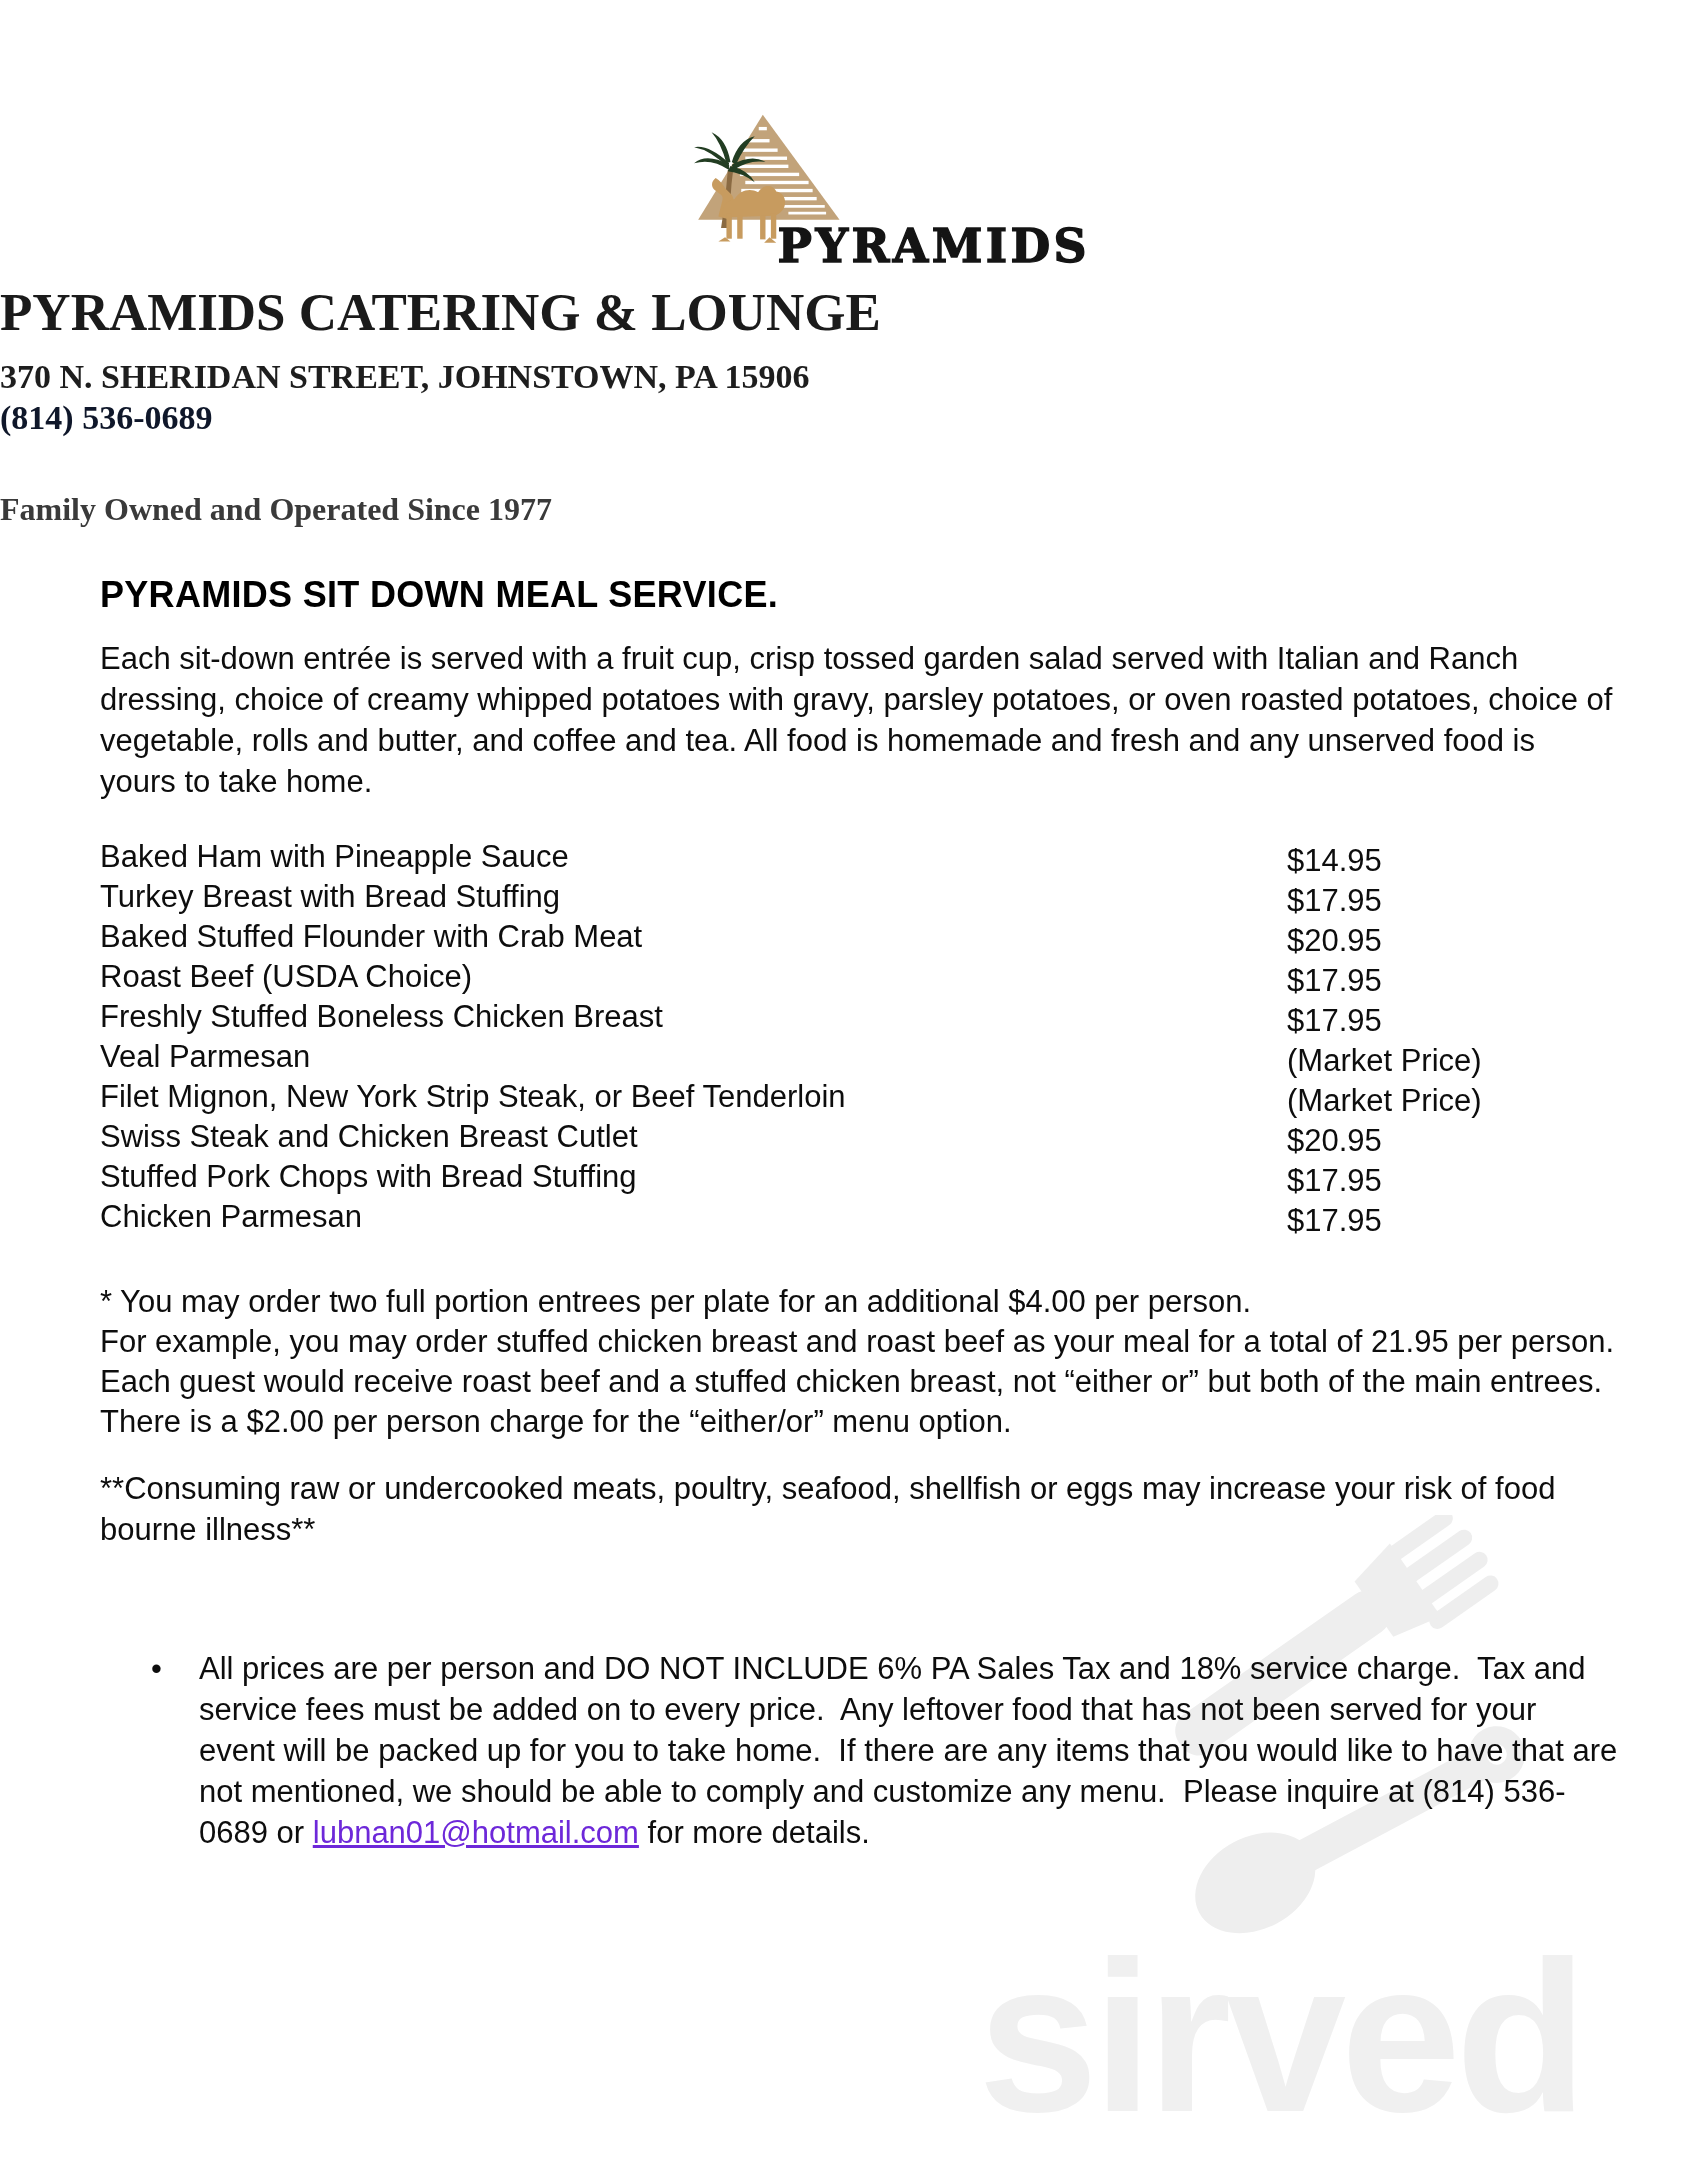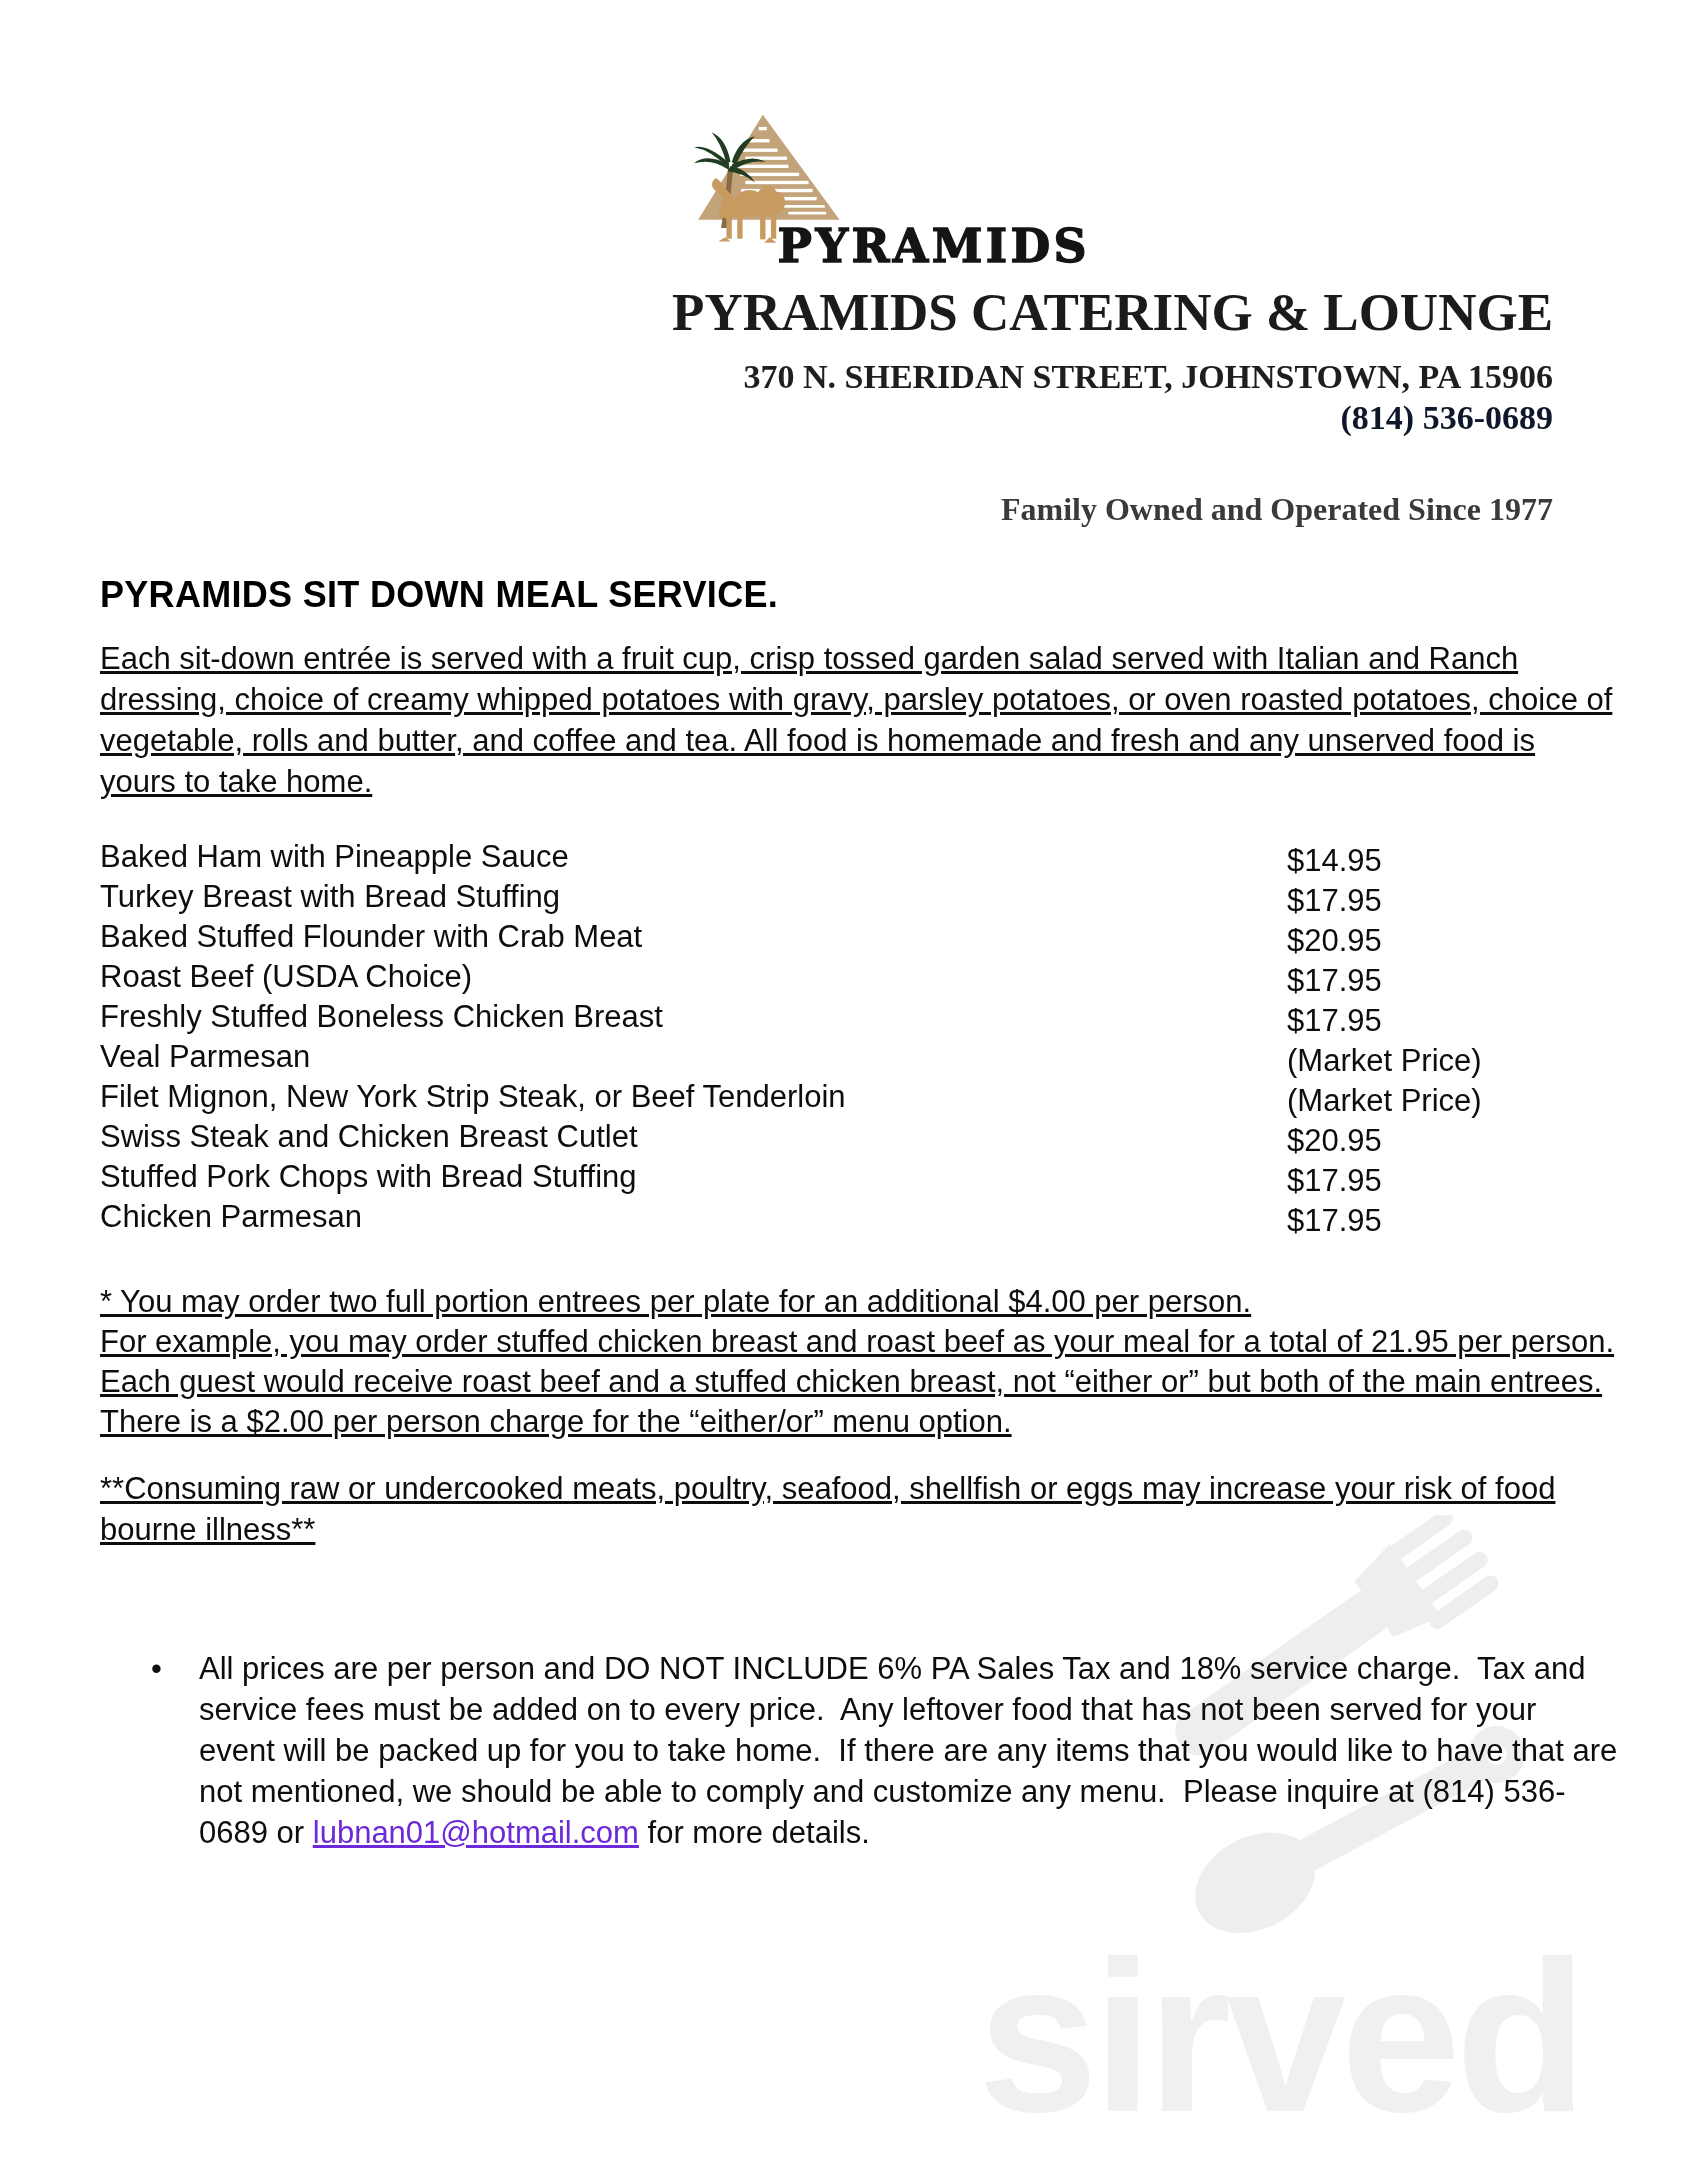--- a/index.html
+++ b/index.html
@@ -5,21 +5,21 @@
   html,body{margin:0;padding:0;}
   body{
     width:1687px;height:2183px;
     background:#ffffff;
     position:relative;
     overflow:hidden;
     font-family:"Liberation Sans", sans-serif;
     color:#0d0d0d;
   }
   .abs{position:absolute;}
-  .center{left:0;width:1553px;text-align:right;}
+  .center{left:0;width:1553px;text-align:left;}
   .serif{font-family:"Liberation Serif", serif;}
 
   
   #wm-utensils{left:1100px;top:1515px;z-index:0;}
   #wm-brand{
     left:978px;top:1928px;z-index:0;
     font-size:216px;font-weight:bold;line-height:1;
     letter-spacing:-5.4px;color:#f0f0f0;white-space:nowrap;
   }
 
@@ -27,21 +27,21 @@
 
   
   #logo{left:675px;top:100px;}
   #title{top:286px;font-size:53px;font-weight:bold;color:#1b1b1b;letter-spacing:0px;line-height:1;}
   #address{top:360px;font-size:34px;font-weight:bold;color:#1e1e1e;line-height:1;}
   #phone{top:401px;font-size:34px;font-weight:bold;color:#0f172a;line-height:1;}
   #tagline{top:493px;font-size:32px;font-weight:bold;color:#3a3a3a;line-height:1;}
 
   #heading{left:100px;top:575px;font-size:36px;font-weight:bold;letter-spacing:0.3px;line-height:1.1;color:#000000;}
 
-  .lines{white-space:pre;font-size:31px;line-height:41px;color:#0d0d0d;text-decoration:underline;}
+  .lines{white-space:pre;font-size:31px;line-height:41px;color:#0d0d0d;}
   #intro{left:100px;top:638px;}
   #notes{left:100px;top:1282px;line-height:40px;}
   #warning{left:100px;top:1468px;}
 
   
   #menu{left:100px;top:837px;width:1518px;}
   .mrow{position:relative;height:40px;font-size:31px;line-height:40px;}
   .mprice{position:absolute;left:1187px;top:4px;}
 
   

